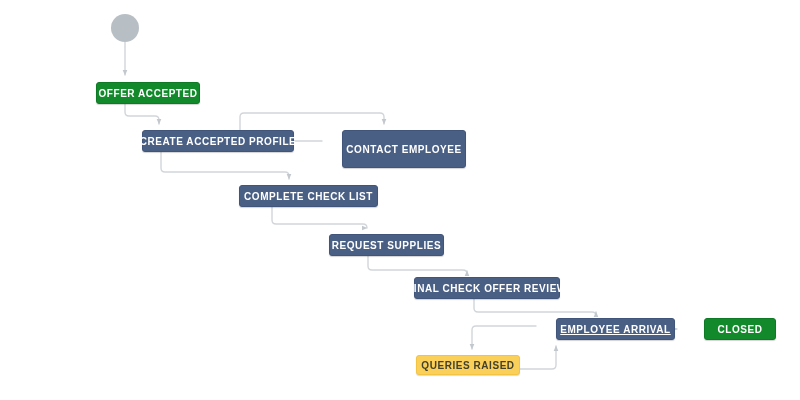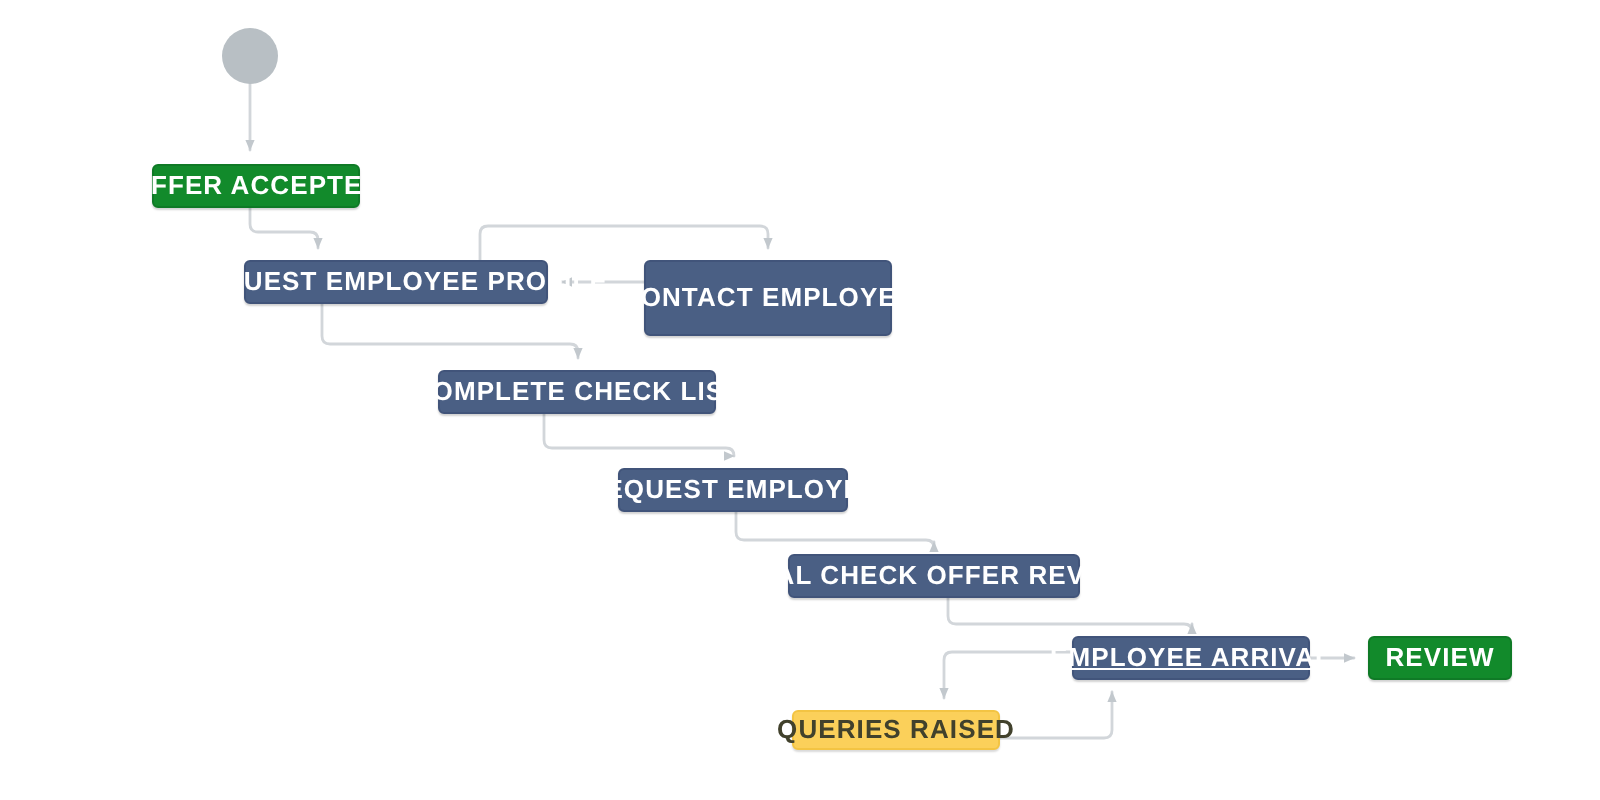--- a/index.html
+++ b/index.html
@@ -27,27 +27,28 @@
     height: 400px;
     pointer-events: none;
   }
   .node {
     position: absolute;
     box-sizing: border-box;
     display: flex;
     align-items: center;
     justify-content: center;
     border-radius: 3px;
-    font-size: 13px;
+    font-size: 10px;
     font-weight: bold;
     letter-spacing: 0.55px;
     text-align: center;
     line-height: 1.1;
     white-space: nowrap;
     z-index: 2;
+    margin-left: 20px;
   }
   .node-process {
     background: #4a5f84;
     border: 1px solid #41547a;
     color: #ffffff;
     box-shadow: 0 1px 1px rgba(0,0,0,0.18);
   }
   .node-start-state {
     background: #128a2b;
     border: 1px solid #0f7a26;
@@ -110,44 +111,44 @@
     </g>
   </svg>
 
   <div class="start-marker" style="left: 111px; top: 14px; width: 28px; height: 28px; background: rgb(184, 191, 196);"></div>
 
   <div class="node node-start-state" style="left: 76px; top: 82px; width: 104px; height: 22px;">
     <span>OFFER ACCEPTED</span>
   </div>
 
   <div class="node node-process" style="left: 122px; top: 130px; width: 152px; height: 22px;">
-    <span>REQUEST EMPLOYEE PROFILE</span>
+    <span>CREATE ACCEPTED PROFILE</span>
   </div>
 
   <div class="node node-process" style="left: 322px; top: 130px; width: 124px; height: 38px;">
     <span>CONTACT EMPLOYEE</span>
   </div>
 
   <div class="node node-process" style="left: 219px; top: 185px; width: 139px; height: 22px; justify-content: center;">
     <span>COMPLETE CHECK LIST</span>
   </div>
 
   <div class="node node-process" style="left: 309px; top: 234px; width: 115px; height: 22px;">
-    <span>REQUEST EMPLOYEE</span>
+    <span>REQUEST SUPPLIES</span>
   </div>
 
   <div class="node node-process" style="left: 394px; top: 277px; width: 146px; height: 22px;">
     <span>FINAL CHECK OFFER REVIEW</span>
   </div>
 
   <div class="node node-process" style="left: 536px; top: 318px; width: 119px; height: 22px; text-decoration: underline;">
     <span>EMPLOYEE ARRIVAL</span>
   </div>
 
   <div class="node node-end-state" style="left: 684px; top: 318px; width: 72px; height: 22px;">
-    <span>REVIEW</span>
+    <span>CLOSED</span>
   </div>
 
   <div class="node node-warning" style="left: 396px; top: 355px; width: 104px; height: 20px;">
     <span>QUERIES RAISED</span>
   </div>
 
 </div>
 
 </body></html>

